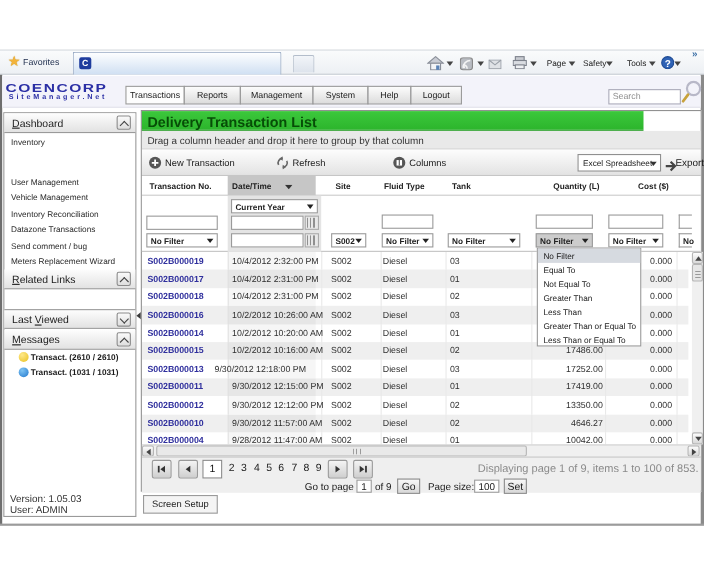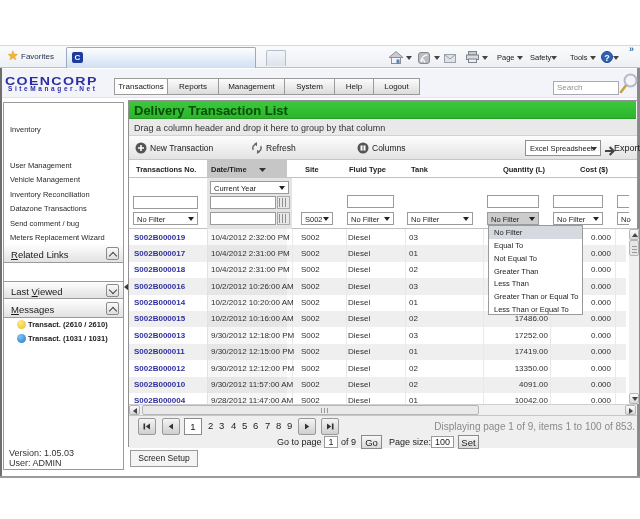--- a/index.html
+++ b/index.html
@@ -41,38 +41,38 @@
 .cbtn:before { content:""; position:absolute; left:3px; top:4.5px; width:5px; height:5px; border-left:1.5px solid #444; border-top:1.5px solid #444; transform:rotate(45deg); }
 .cbtn.down:before { transform:rotate(225deg); top:1.5px; }
 .sitem { position:absolute; left:6px; font-size:7.5px; color:#2a2a2a; white-space:nowrap; }
 #nonebar { position:absolute; left:1px; top:164px; width:117px; height:13px; background:linear-gradient(#a9a9a9,#7f7f7f); border-radius:3px; border:1px solid #8a8a8a; }
 #nonebar .t { position:absolute; left:7px; top:2px; font-size:7.5px; color:#eee; }
 .msgdot { position:absolute; left:13px; width:9px; height:9px; border-radius:50%; }
 .msgtxt { position:absolute; left:24px; font-size:7.5px; font-weight:bold; color:#1a1a1a; white-space:nowrap; }
 #version { position:absolute; left:5px; top:346px; font-size:9px; color:#333; line-height:9.5px; }
 
 #main { position:absolute; left:126px; top:32px; width:510px; height:347px; border:1px solid #919191; background:#fff; }
-#greenbar { position:absolute; left:0; top:0; width:507px; height:18px; background:linear-gradient(#3cc83c,#2cb52c); border-bottom:1px solid #28a028; }
+#greenbar { position:absolute; left:0; top:0; width:456px; height:18px; background:linear-gradient(#3cc83c,#2cb52c); border-bottom:1px solid #28a028; }
 #greenbar .t { position:absolute; left:5px; top:2px; font-size:13px; font-weight:bold; color:#074d07; }
 #dragbar { position:absolute; left:0; top:18px; width:508px; height:17px; background:#e9e9e9; border-bottom:1px solid #d2d2d2; }
 #dragbar .t { position:absolute; left:5px; top:4px; font-size:9px; letter-spacing:0px; color:#333; }
 #toolbar { position:absolute; left:0; top:35px; width:508px; height:24px; background:linear-gradient(#fdfdfd,#e3e3e3); border-bottom:1px solid #c6c6c6; }
 .tbico { position:absolute; top:6px; width:12px; height:12px; }
 .tbtxt { position:absolute; top:7px; font-size:8.5px; color:#1a1a1a; }
 .tbsel { position:absolute; top:4px; height:16px; background:#fff; border:1px solid #8f8f8f; font-size:8px; color:#1a1a1a; }
 .tbsel .t { position:absolute; left:4px; top:3px; white-space:nowrap; }
 .tbsel .a { position:absolute; right:3px; top:6px; width:0; height:0; border-left:3px solid transparent; border-right:3px solid transparent; border-top:4px solid #333; }
 
 #ghead { position:absolute; left:0; top:59px; width:508px; height:18px; background:#fff; border-bottom:1px solid #c2c2c2; }
 .gh { position:absolute; top:5px; font-size:7.5px; font-weight:bold; color:#222; white-space:nowrap; }
 #gheadsort { position:absolute; left:78px; top:0; width:80px; height:18px; background:#c6c6c6; }
 #filters { position:absolute; left:0; top:77px; width:508px; height:51px; background:#fff; border-bottom:1px solid #c2c2c2; }
 #fsortbg { position:absolute; left:78px; top:0; width:85px; height:51px; background:#e4e4e4; }
 .finput { position:absolute; height:13px; background:#fff; border:1px solid #9a9a9a; }
-.fsel { position:absolute; height:13px; background:#fff; border:1px solid #9a9a9a; font-size:7.5px; color:#222; }
+.fsel { position:absolute; height:13px; background:#fff; border:1px solid #9a9a9a; font-size:7.5px; color:#222;font-weight:bold; }
 .fsel .t { position:absolute; left:3px; top:2px; white-space:nowrap; }
 .fsel .a { position:absolute; right:3px; top:4px; width:0; height:0; border-left:3px solid transparent; border-right:3px solid transparent; border-top:4px solid #222; }
 .calbtn { position:absolute; width:13px; height:13px; background:#e8e8e8; border:1px solid #aaa; }
 .calbtn:before { content:""; position:absolute; left:1px; top:1px; width:9px; height:9px;
   background:repeating-linear-gradient(to right,#909090 0 1px,transparent 1px 3px); }
 #grows { position:absolute; left:0; top:128px; width:497px; height:175px; overflow:hidden; }
 .grow { position:relative; width:497px; height:16.4px; font-size:8px; color:#2e2e2e; }
 .grow.alt { background:#efefef; }
 .grow .c { position:absolute; top:3.5px; white-space:nowrap; }
 .grow .link { font-weight:bold; color:#2f2f9d; }
@@ -159,20 +159,24 @@
       <div class="menubtn" style="left:332px;width:40px;">Help</div>
       <div class="menubtn" style="left:371px;width:47px;">Logout</div>
       <div id="search">Search</div>
       <svg class="abs" style="left:616px;top:4px" width="20" height="23" viewBox="0 0 20 23">
         <circle cx="12.5" cy="7.5" r="6" fill="none" stroke="#b8b8c8" stroke-width="2"></circle>
         <line x1="7.5" y1="13" x2="3" y2="19" stroke="#c8a23c" stroke-width="2.5" stroke-linecap="round"></line>
       </svg>
     </div>
 
     <div id="sidebar">
+      <div class="shead" style="top:0">
+          <span class="t"><u>D</u>ashboard</span>
+          <span class="cbtn"></span>
+        </div>
       <div class="sitem" style="top:22px">Inventory</div>
       <div class="sitem" style="top:58px">User Management</div>
       <div class="sitem" style="top:72px">Vehicle Management</div>
       <div class="sitem" style="top:87px">Inventory Reconciliation</div>
       <div class="sitem" style="top:101px">Datazone Transactions</div>
       <div class="sitem" style="top:116px">Send comment / bug</div>
       <div class="sitem" style="top:130px">Meters Replacement Wizard</div>
       <div class="shead" style="top:142px">
           <span class="t"><u>R</u>elated Links</span>
           <span class="cbtn"></span>
@@ -225,21 +229,21 @@
             <span class="a"></span>
           </div>
         <svg class="tbico" style="left:476px;top:9px" width="9" height="9" viewBox="0 0 9 9">
             <path d="M0 4.5 H6 M3.5 1.5 L6.5 4.5 L3.5 7.5" fill="none" stroke="#444" stroke-width="1.5"></path>
           </svg>
         <span class="tbtxt" style="left:485px;font-size:9px">Export</span>
       </div>
 
       <div id="ghead">
         <div id="gheadsort"></div>
-        <span class="gh" style="left:7px">Transactions No.</span>
+        <span class="gh" style="left:7px">Transaction No.</span>
         <span class="gh" style="left:82px">Date/Time</span>
         <svg class="abs" style="left:130px;top:8px" width="7" height="4" viewBox="0 0 7 4">
             <path d="M0 0 H7 L3.5 4 Z" fill="#333"></path>
           </svg>
         <span class="gh" style="left:176px">Site</span>
         <span class="gh" style="left:220px">Fluid Type</span>
         <span class="gh" style="left:282px">Tank</span>
         <span class="gh" style="left:360px;width:56px;text-align:right">Quantity (L)</span>
         <span class="gh" style="left:423px;width:56px;text-align:right">Cost ($)</span>
       </div>
@@ -394,21 +398,21 @@
 <div class="grow">
             <div class="dcol"></div>
             <i style="position:absolute;left:78px;top:0;width:1px;height:16.4px;background:#e2e2e2"></i>
             <i style="position:absolute;left:163px;top:0;width:1px;height:16.4px;background:#e9e9e9"></i>
             <i style="position:absolute;left:217px;top:0;width:1px;height:16.4px;background:#e9e9e9"></i>
             <i style="position:absolute;left:276px;top:0;width:1px;height:16.4px;background:#e9e9e9"></i>
             <i style="position:absolute;left:354px;top:0;width:1px;height:16.4px;background:#e9e9e9"></i>
             <i style="position:absolute;left:421px;top:0;width:1px;height:16.4px;background:#e9e9e9"></i>
             <i style="position:absolute;left:486px;top:0;width:1px;height:16.4px;background:#e9e9e9"></i>
             <span class="c link" style="left:5px">S002B000013</span>
-            <span class="c" style="left:82px">9/30/2012 12:18:00 PM</span>
+            <span class="c" style="left:66px">9/30/2012 12:18:00 PM</span>
             <span class="c" style="left:172px">S002</span>
             <span class="c" style="left:219px">Diesel</span>
             <span class="c" style="left:280px">03</span>
             <span class="c r" style="left:330px;width:89px">17252.00</span>
             <span class="c r" style="left:430px;width:52px">0.000</span>
           </div>
 <div class="grow alt">
             <div class="dcol"></div>
             <i style="position:absolute;left:78px;top:0;width:1px;height:16.4px;background:#e2e2e2"></i>
             <i style="position:absolute;left:163px;top:0;width:1px;height:16.4px;background:#e9e9e9"></i>
@@ -449,21 +453,21 @@
             <i style="position:absolute;left:217px;top:0;width:1px;height:16.4px;background:#e9e9e9"></i>
             <i style="position:absolute;left:276px;top:0;width:1px;height:16.4px;background:#e9e9e9"></i>
             <i style="position:absolute;left:354px;top:0;width:1px;height:16.4px;background:#e9e9e9"></i>
             <i style="position:absolute;left:421px;top:0;width:1px;height:16.4px;background:#e9e9e9"></i>
             <i style="position:absolute;left:486px;top:0;width:1px;height:16.4px;background:#e9e9e9"></i>
             <span class="c link" style="left:5px">S002B000010</span>
             <span class="c" style="left:82px">9/30/2012 11:57:00 AM</span>
             <span class="c" style="left:172px">S002</span>
             <span class="c" style="left:219px">Diesel</span>
             <span class="c" style="left:280px">02</span>
-            <span class="c r" style="left:330px;width:89px">4091.00</span>
+            <span class="c r" style="left:330px;width:89px">4646.27</span>
             <span class="c r" style="left:430px;width:52px">0.000</span>
           </div>
 <div class="grow">
             <div class="dcol"></div>
             <i style="position:absolute;left:78px;top:0;width:1px;height:16.4px;background:#e2e2e2"></i>
             <i style="position:absolute;left:163px;top:0;width:1px;height:16.4px;background:#e9e9e9"></i>
             <i style="position:absolute;left:217px;top:0;width:1px;height:16.4px;background:#e9e9e9"></i>
             <i style="position:absolute;left:276px;top:0;width:1px;height:16.4px;background:#e9e9e9"></i>
             <i style="position:absolute;left:354px;top:0;width:1px;height:16.4px;background:#e9e9e9"></i>
             <i style="position:absolute;left:421px;top:0;width:1px;height:16.4px;background:#e9e9e9"></i>

